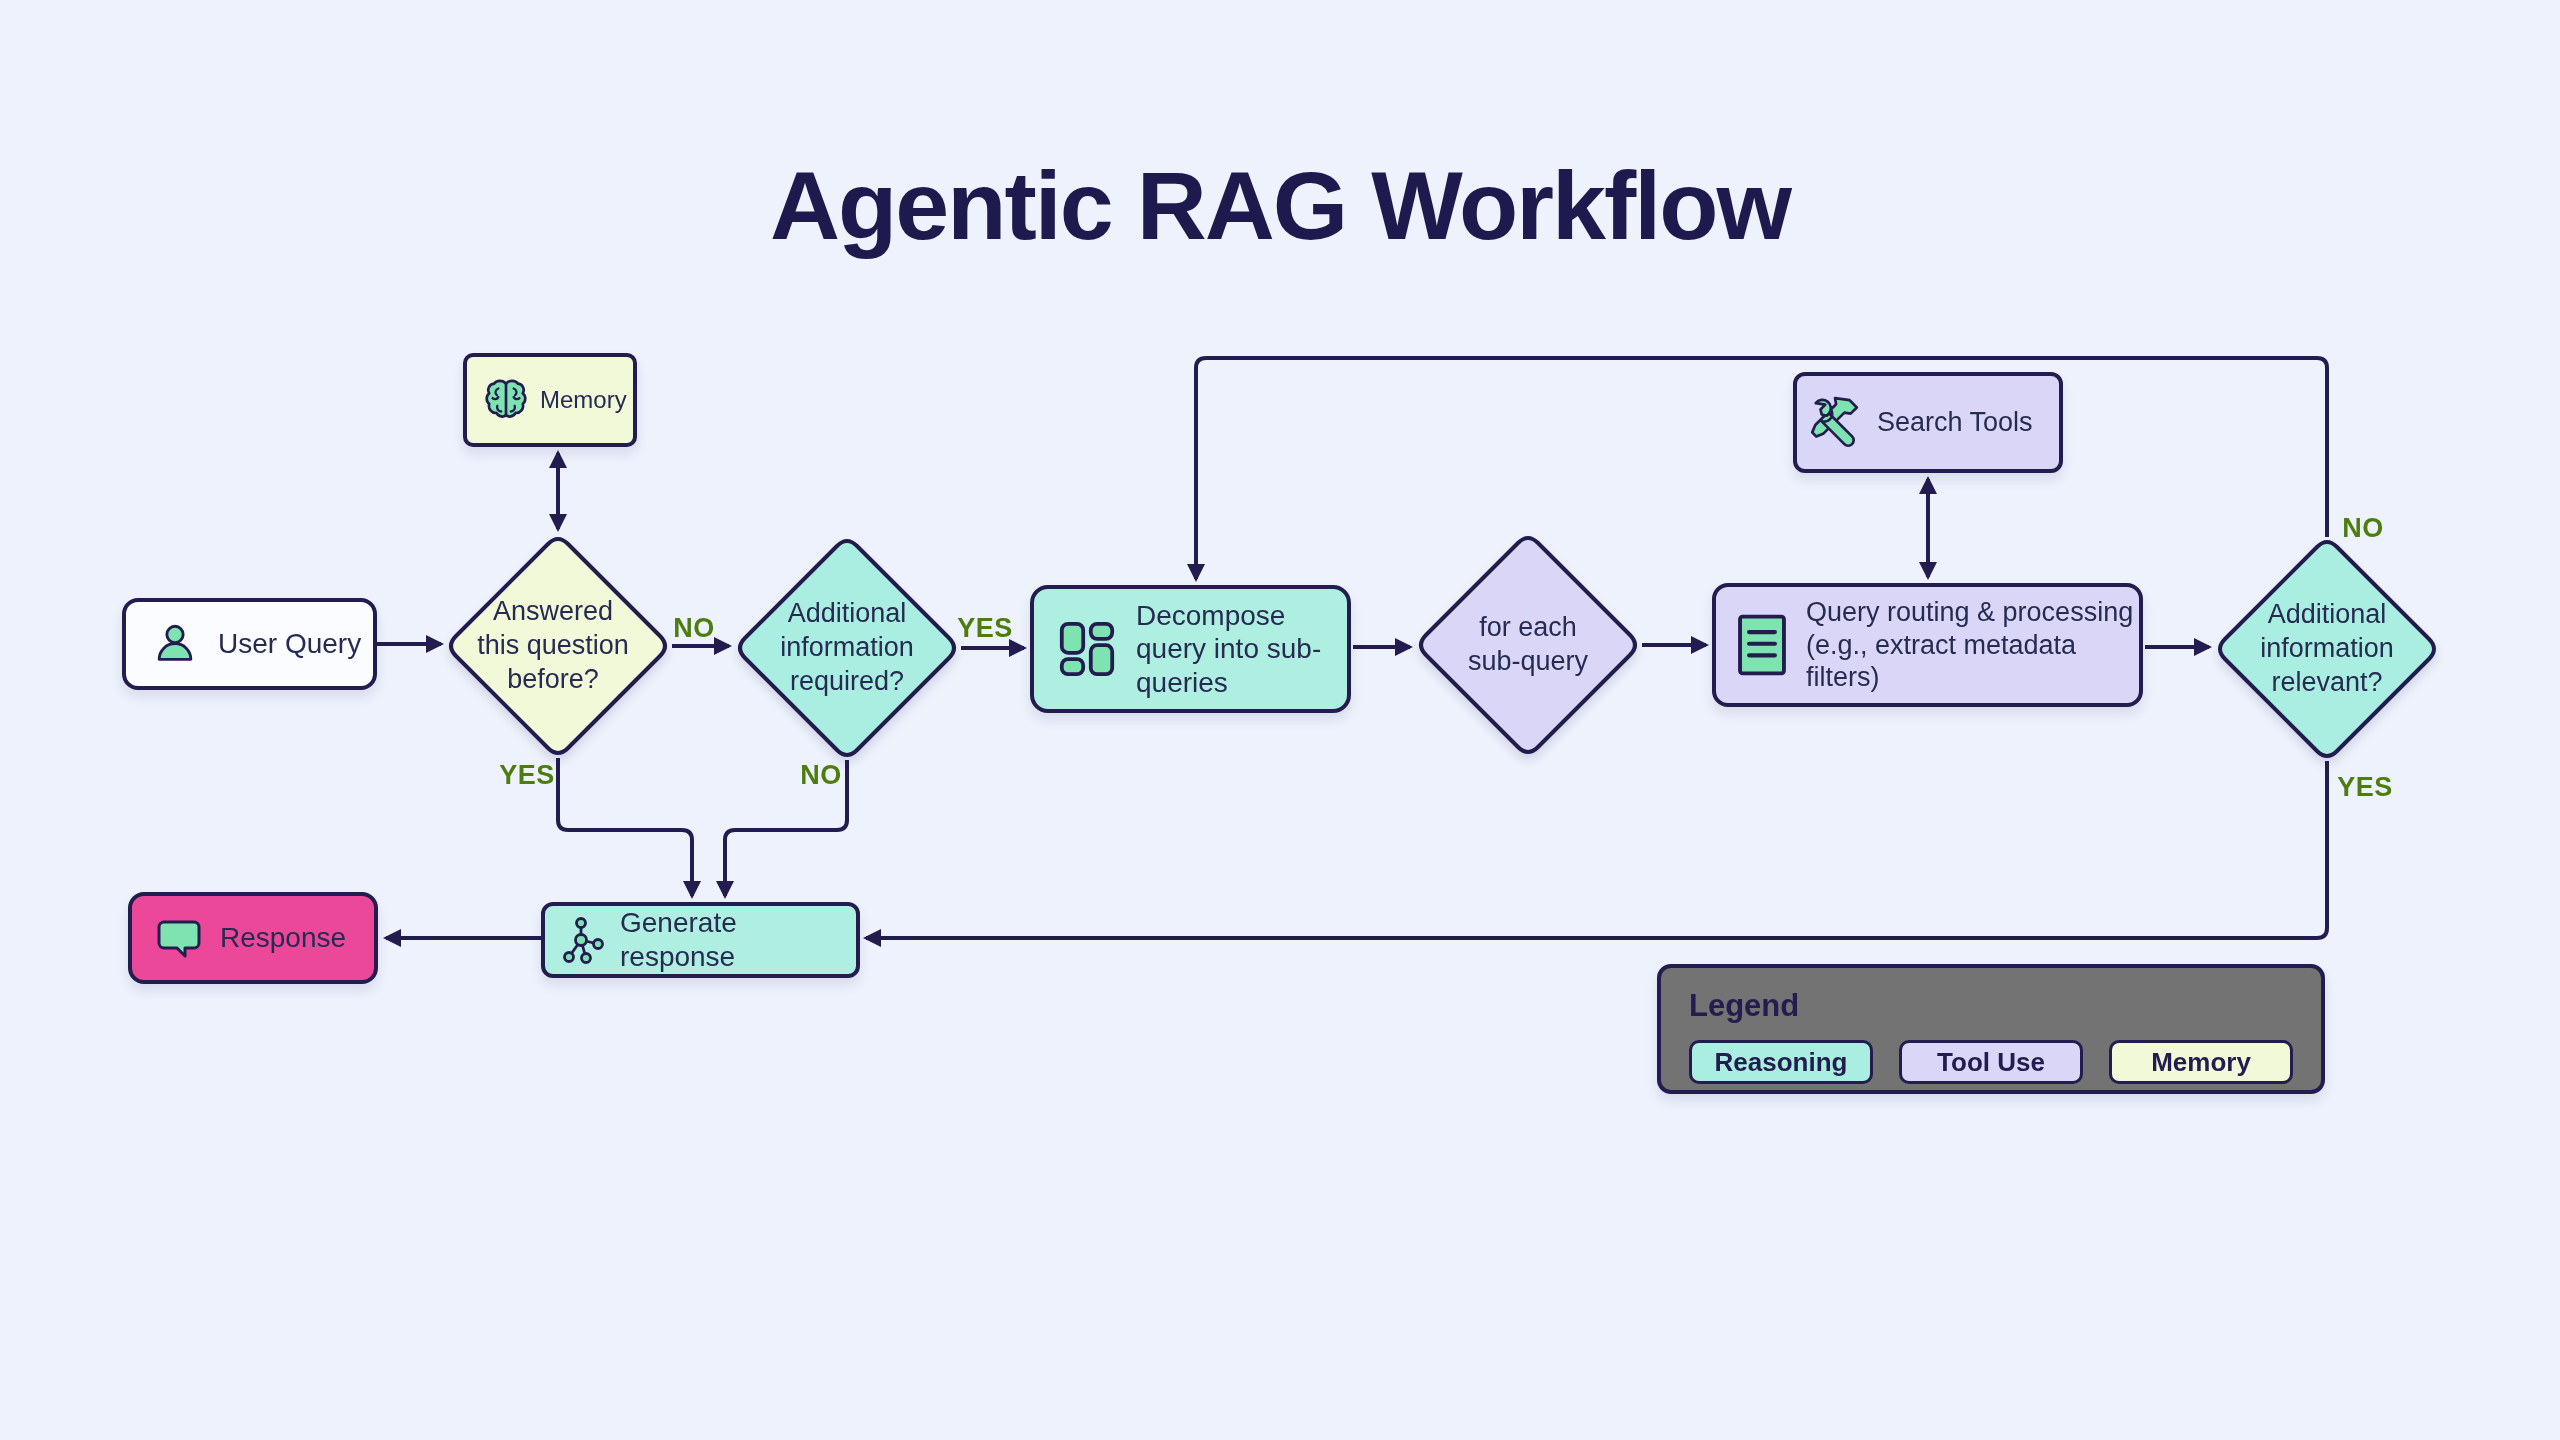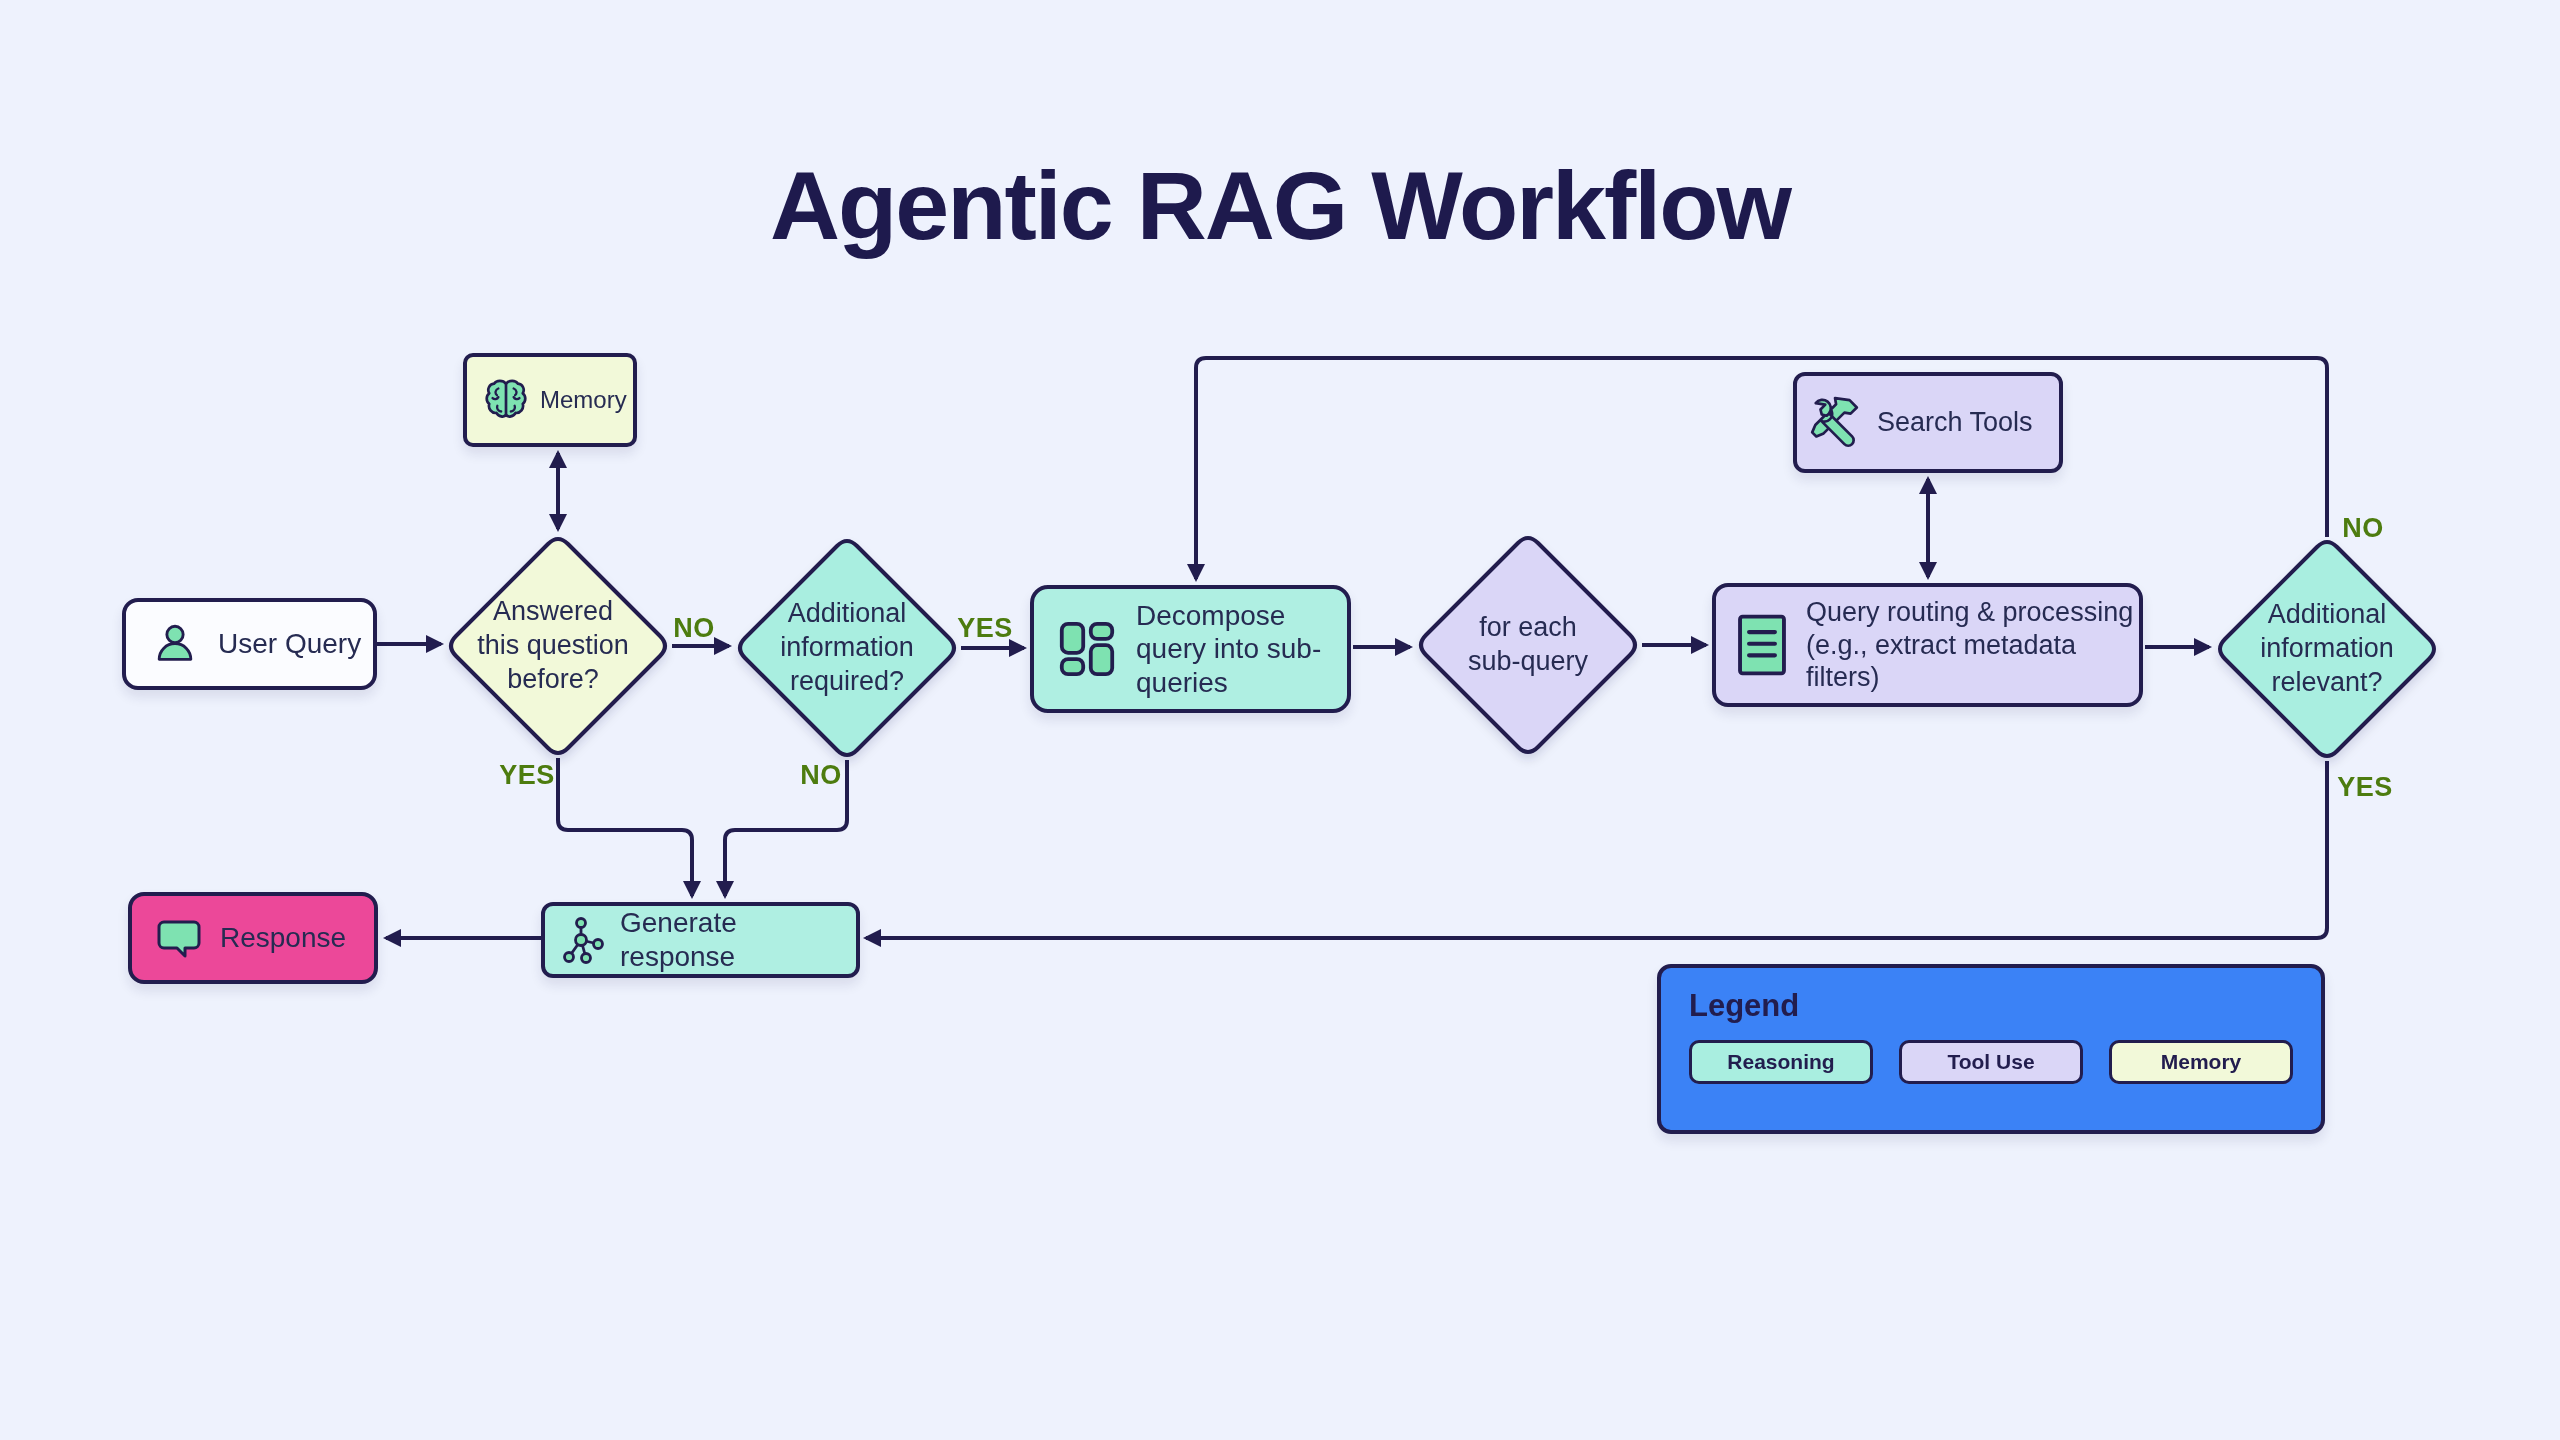--- a/index.html
+++ b/index.html
@@ -34,27 +34,27 @@
   #t-foreach{left:1443px;top:555px;width:140px;margin-left:15px;}
   #t-retrieved{left:2242px;top:559px;}
   .elabel{position:absolute;transform:translate(-50%,-50%);font-size:27px;font-weight:600;
           letter-spacing:0.5px;color:#4d7c0f;}
   #e-no1{left:694px;top:628px;}
   #e-yes1{left:985px;top:628px;}
   #e-yes2{left:527px;top:775px;}
   #e-no2{left:821px;top:775px;}
   #e-no3{left:2363px;top:528px;}
   #e-yes3{left:2365px;top:787px;}
-  .legend{position:absolute;left:1657px;top:964px;width:668px;height:170px;box-sizing:border-box;
-          background:#3b82f6;border:4px solid #221D4E;border-radius:14px;padding:20px 28px 0 28px;
+  .legend{position:absolute;left:1657px;top:964px;width:668px;height:130px;box-sizing:border-box;
+          background:#737373;border:4px solid #221D4E;border-radius:14px;padding:20px 28px 0 28px;
           box-shadow:0 7px 12px rgba(34,29,78,0.10);}
   .legend-title{font-size:31px;font-weight:700;color:#221D4E;}
   .chips{display:flex;justify-content:space-between;margin-top:16px;}
   .chip{width:184px;height:44px;box-sizing:border-box;border:3px solid #221D4E;border-radius:10px;
-        display:flex;align-items:center;justify-content:center;font-size:21px;font-weight:600;color:#221D4E;}
+        display:flex;align-items:center;justify-content:center;font-size:26px;font-weight:600;color:#221D4E;}
 </style>
 </head>
 <body>
 
 <div class="stage">
 
   <div class="title">Agentic RAG Workflow</div>
 
   <svg class="layer" width="2560" height="1440" viewBox="0 0 2560 1440">
     <defs>

